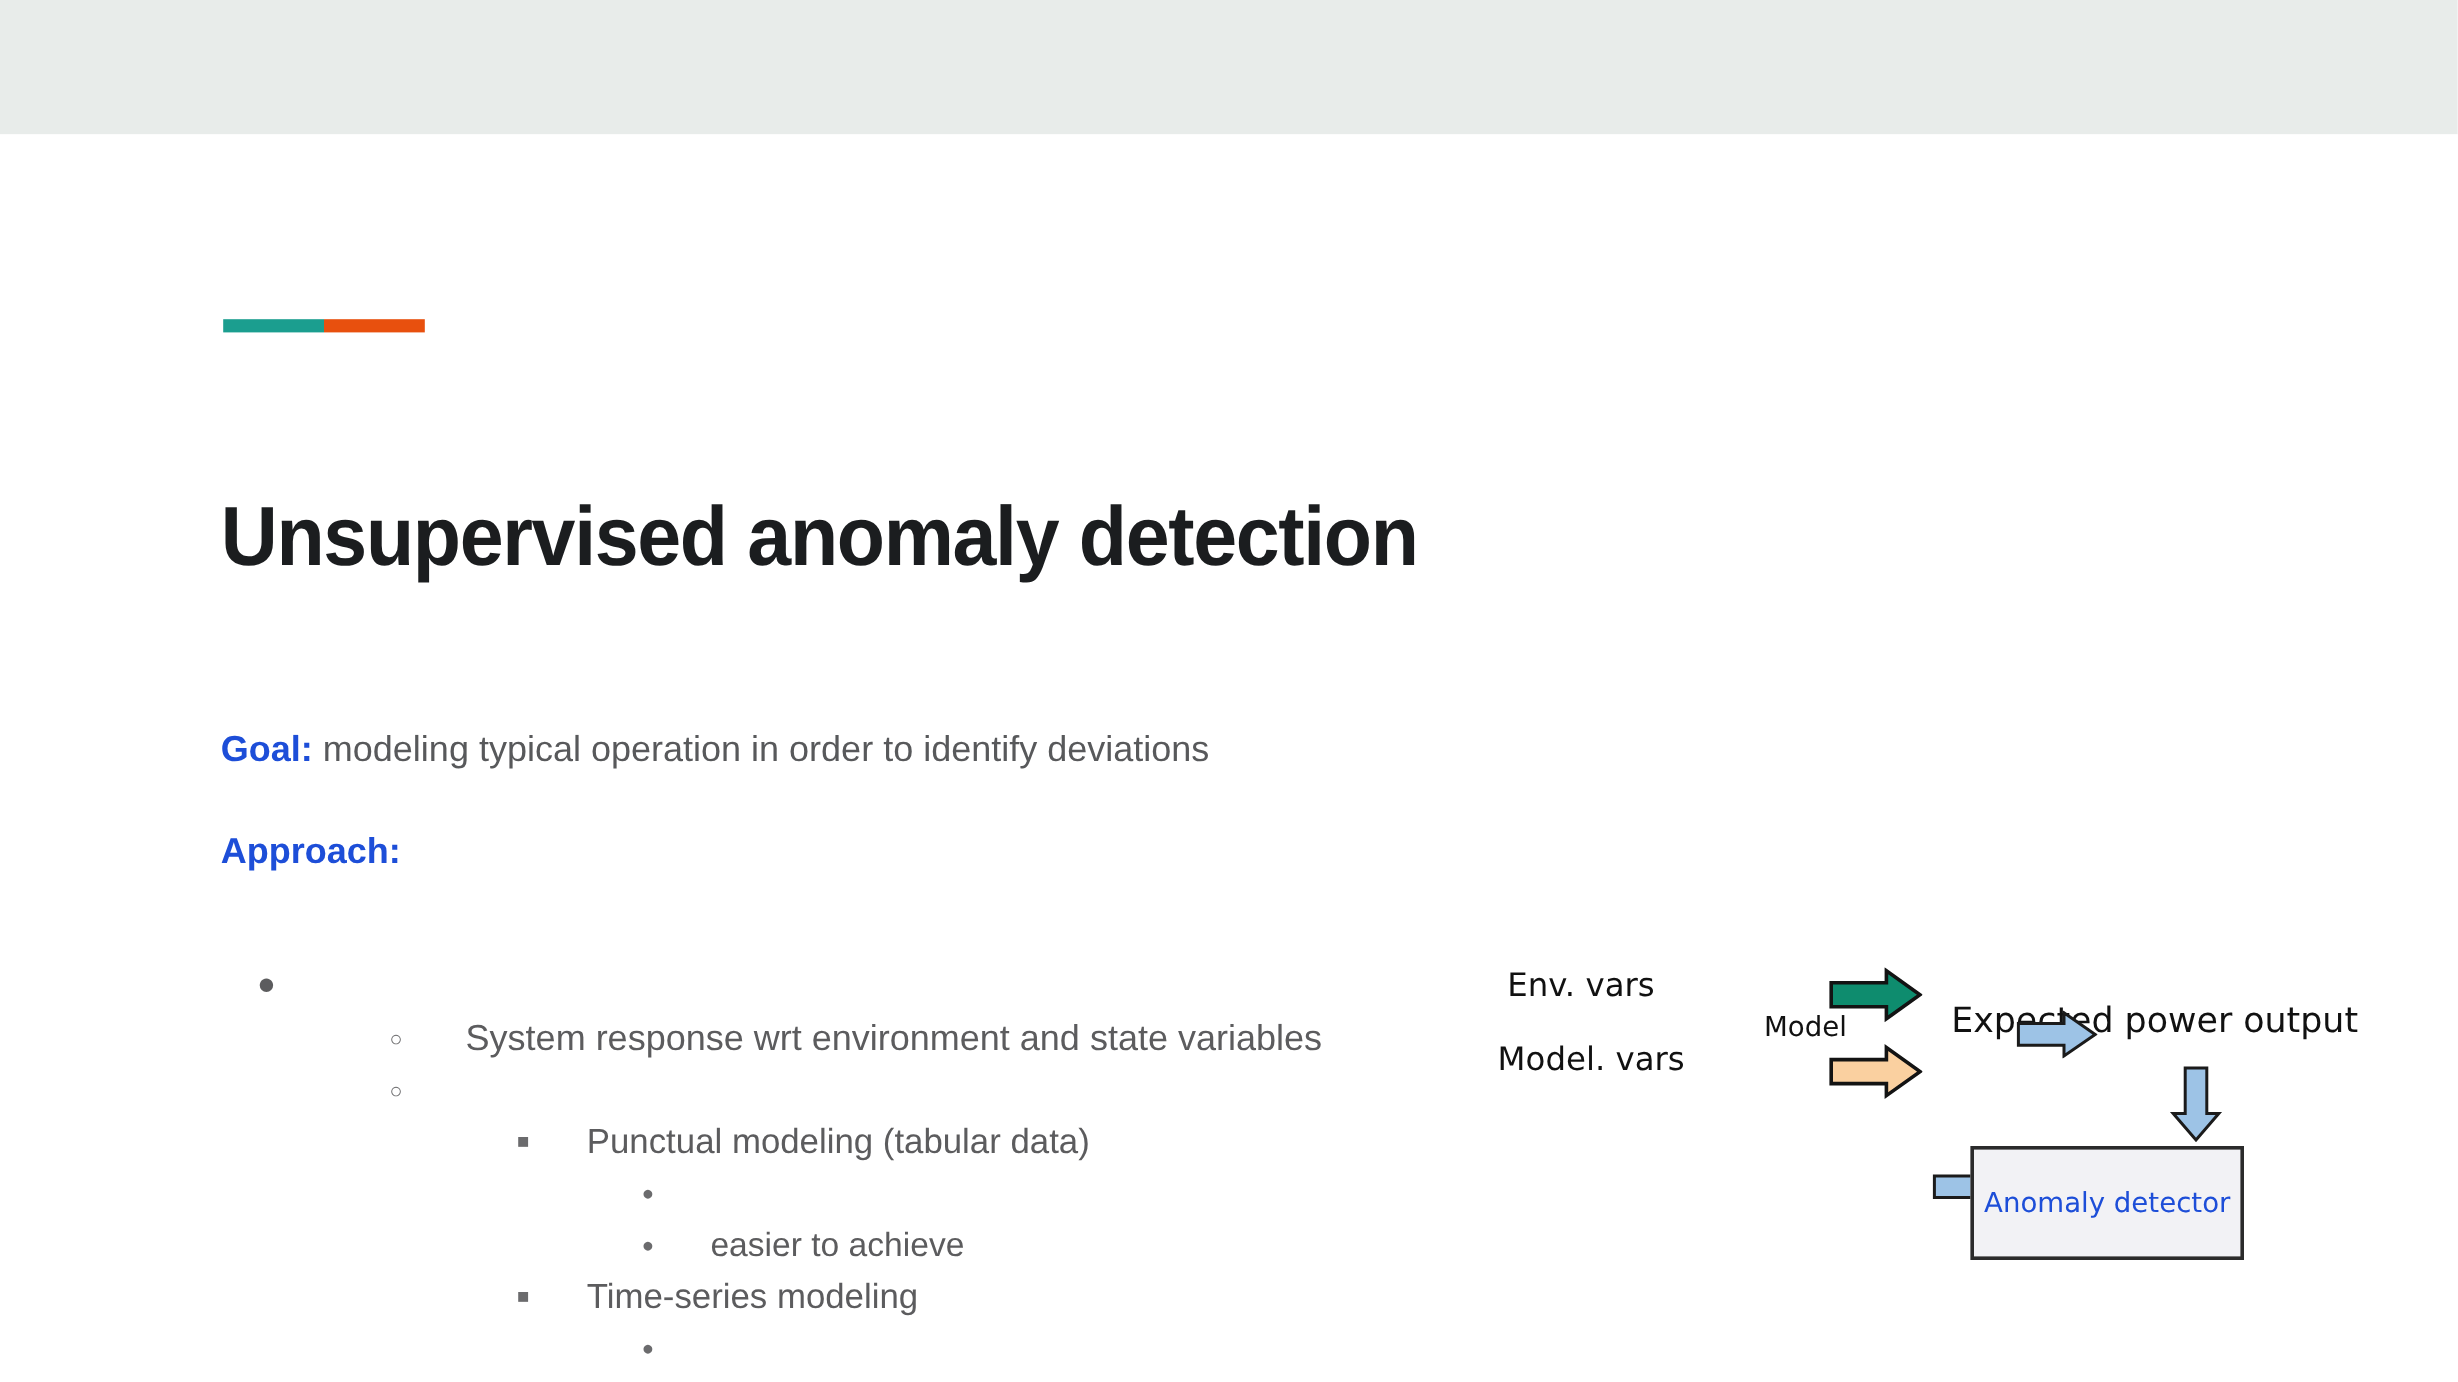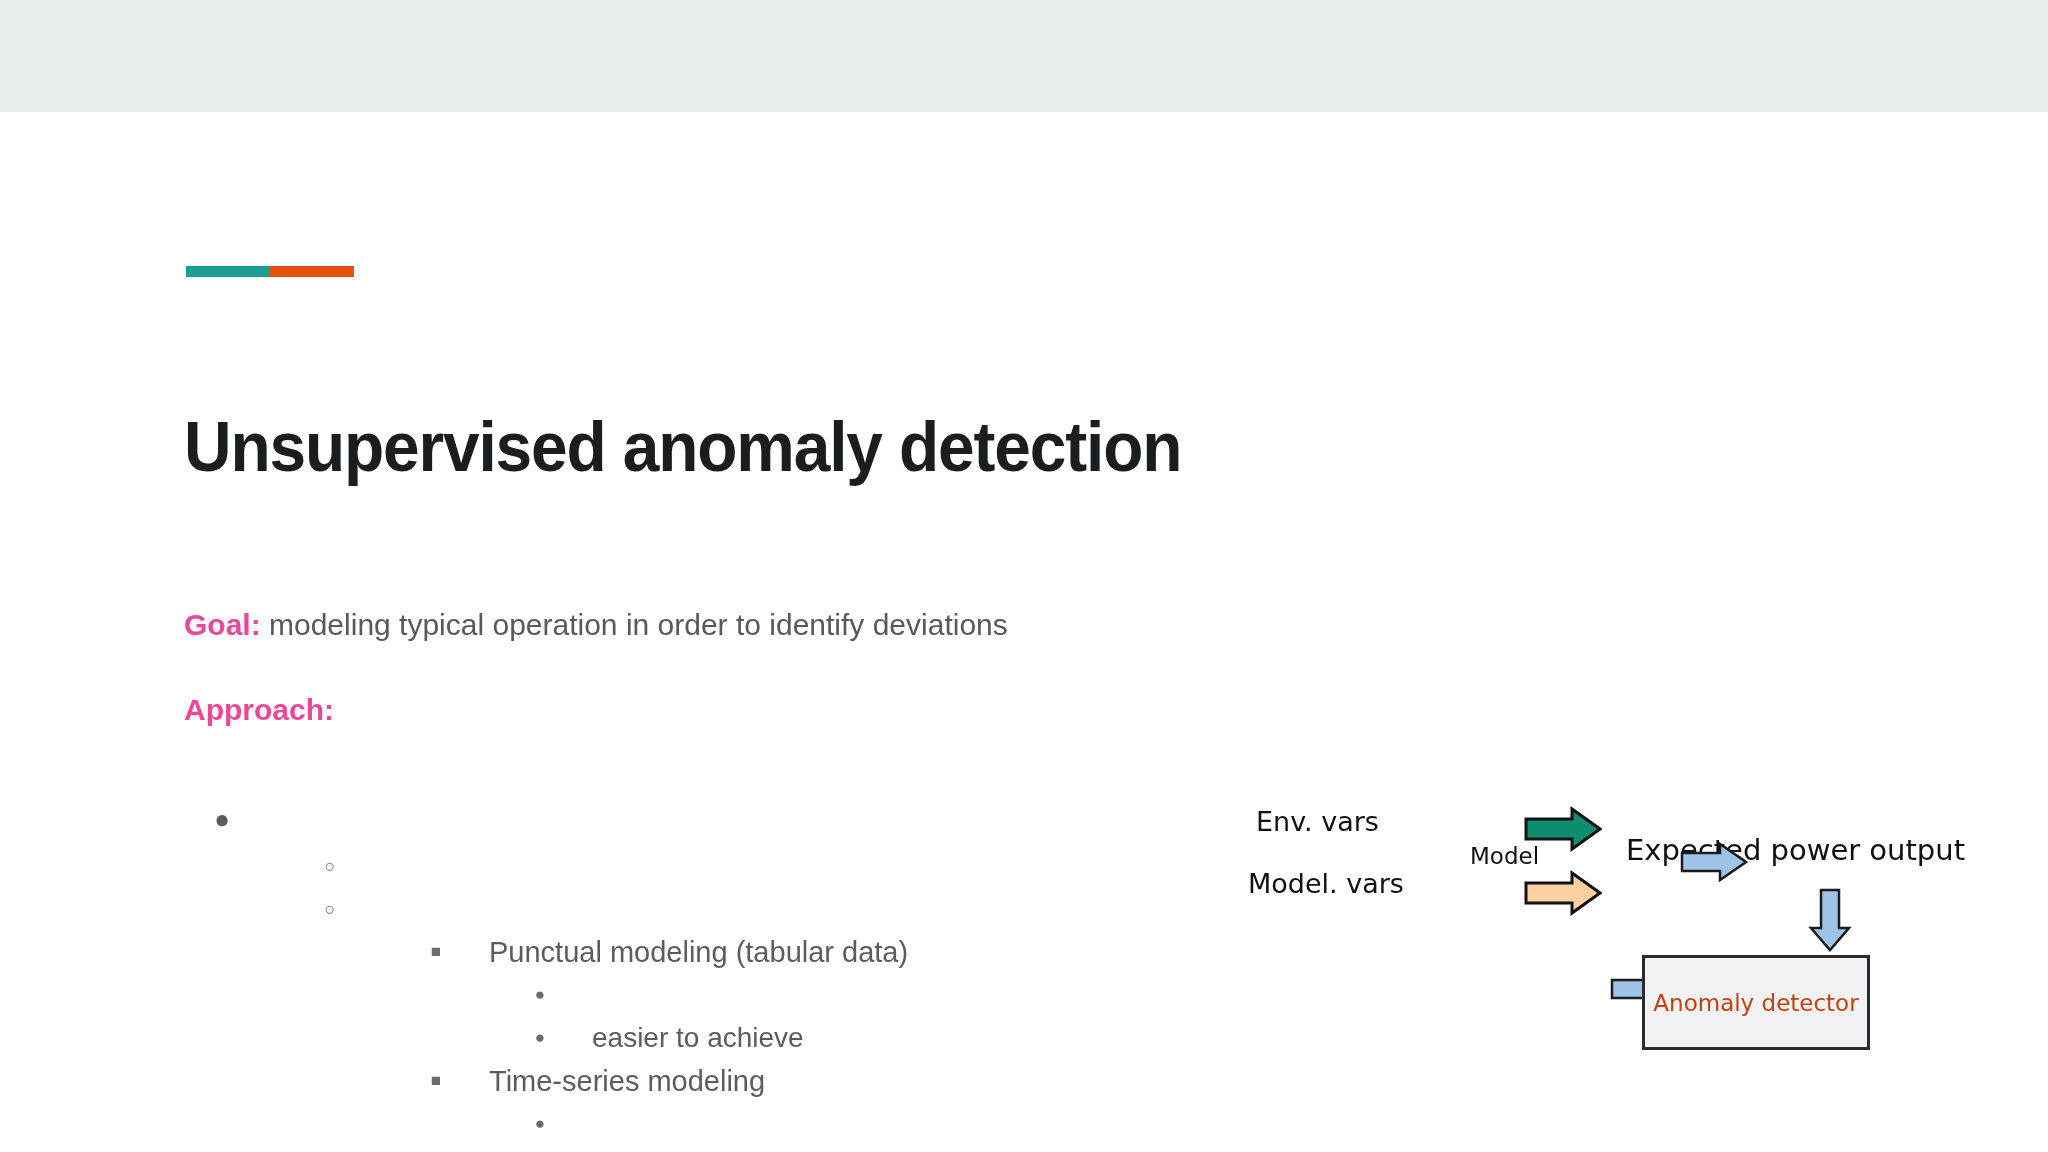--- a/index.html
+++ b/index.html
@@ -63,21 +63,21 @@
 
   
   .lead {
     position: absolute;
     left: 184px;
     font-size: 30px;
     color: #58595b;
     white-space: nowrap;
     line-height: 1.2;
   }
-  .lead b { font-weight: 700; color: #ec4899; }
+  .lead b { font-weight: 700; color: #1d4ed8; }
   #lead-goal     { top: 495px; }
   #lead-approach { top: 580px; }
 
   
   #bullets {
     position: absolute;
     left: 0;
     top: 686px;
     width: 1150px;
   }
@@ -154,21 +154,21 @@
     background: #f2f2f5;
     border: 3px solid #2b2b2b;
     box-sizing: border-box;
     display: flex;
     align-items: center;
     justify-content: center;
   }
   #anomaly-box .boxtext {
     font-family: "DejaVu Sans", sans-serif;
     font-size: 23px;
-    color: #c2410c;
+    color: #1d4ed8;
     white-space: nowrap;
   }
 </style>
 </head>
 <body>
 
 <div id="top-band" style="background: rgb(232, 236, 234);"></div>
 
 <div id="slide" style="background: rgb(255, 255, 255);">
 
@@ -186,20 +186,21 @@
   <div class="lead" id="lead-approach">
     <b>Approach:</b>
   </div>
 
   <div id="bullets">
       <div class="bullet-row lvl1">
         <span class="marker">●</span>
       </div>
       <div class="bullet-row lvl2">
         <span class="marker">○</span>
+        <span class="btext">System response wrt environment and state variables</span>
       </div>
       <div class="bullet-row lvl2">
         <span class="marker">○</span>
       </div>
       <div class="bullet-row lvl3">
         <span class="marker">■</span>
         <span class="btext">Punctual modeling (tabular data)</span>
       </div>
       <div class="bullet-row lvl4">
         <span class="marker">●</span>

